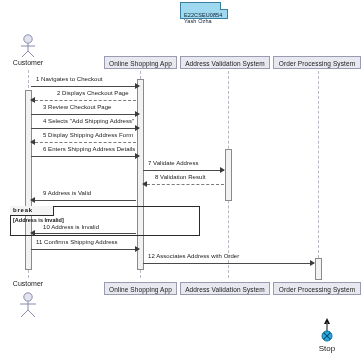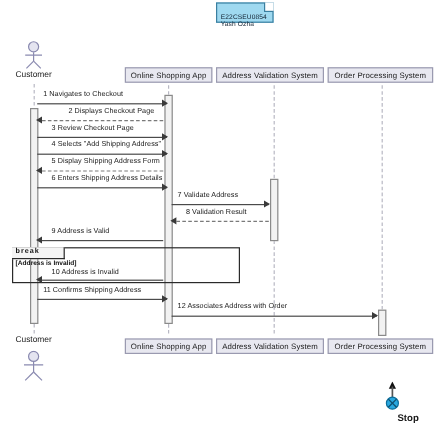--- a/index.html
+++ b/index.html
@@ -127,23 +127,22 @@
     font-weight:bold;
     color:#111;
     white-space:nowrap;
   }
 
   
   .stop-label{
     position:absolute;
     font-size:8px;
     color:#1a1a1a;
-    text-align:right;
-    white-space:nowrap;
-    font-weight:bold;
+    text-align:center;
+    white-space:nowrap;
   }
 </style>
 </head>
 <body>
 
 <div id="canvas">
 
   <div class="note" style="left:180px;top:2px;width:48px;height:17px;">
     <span>E22CSEU0854
 Yash Ozha</span>

